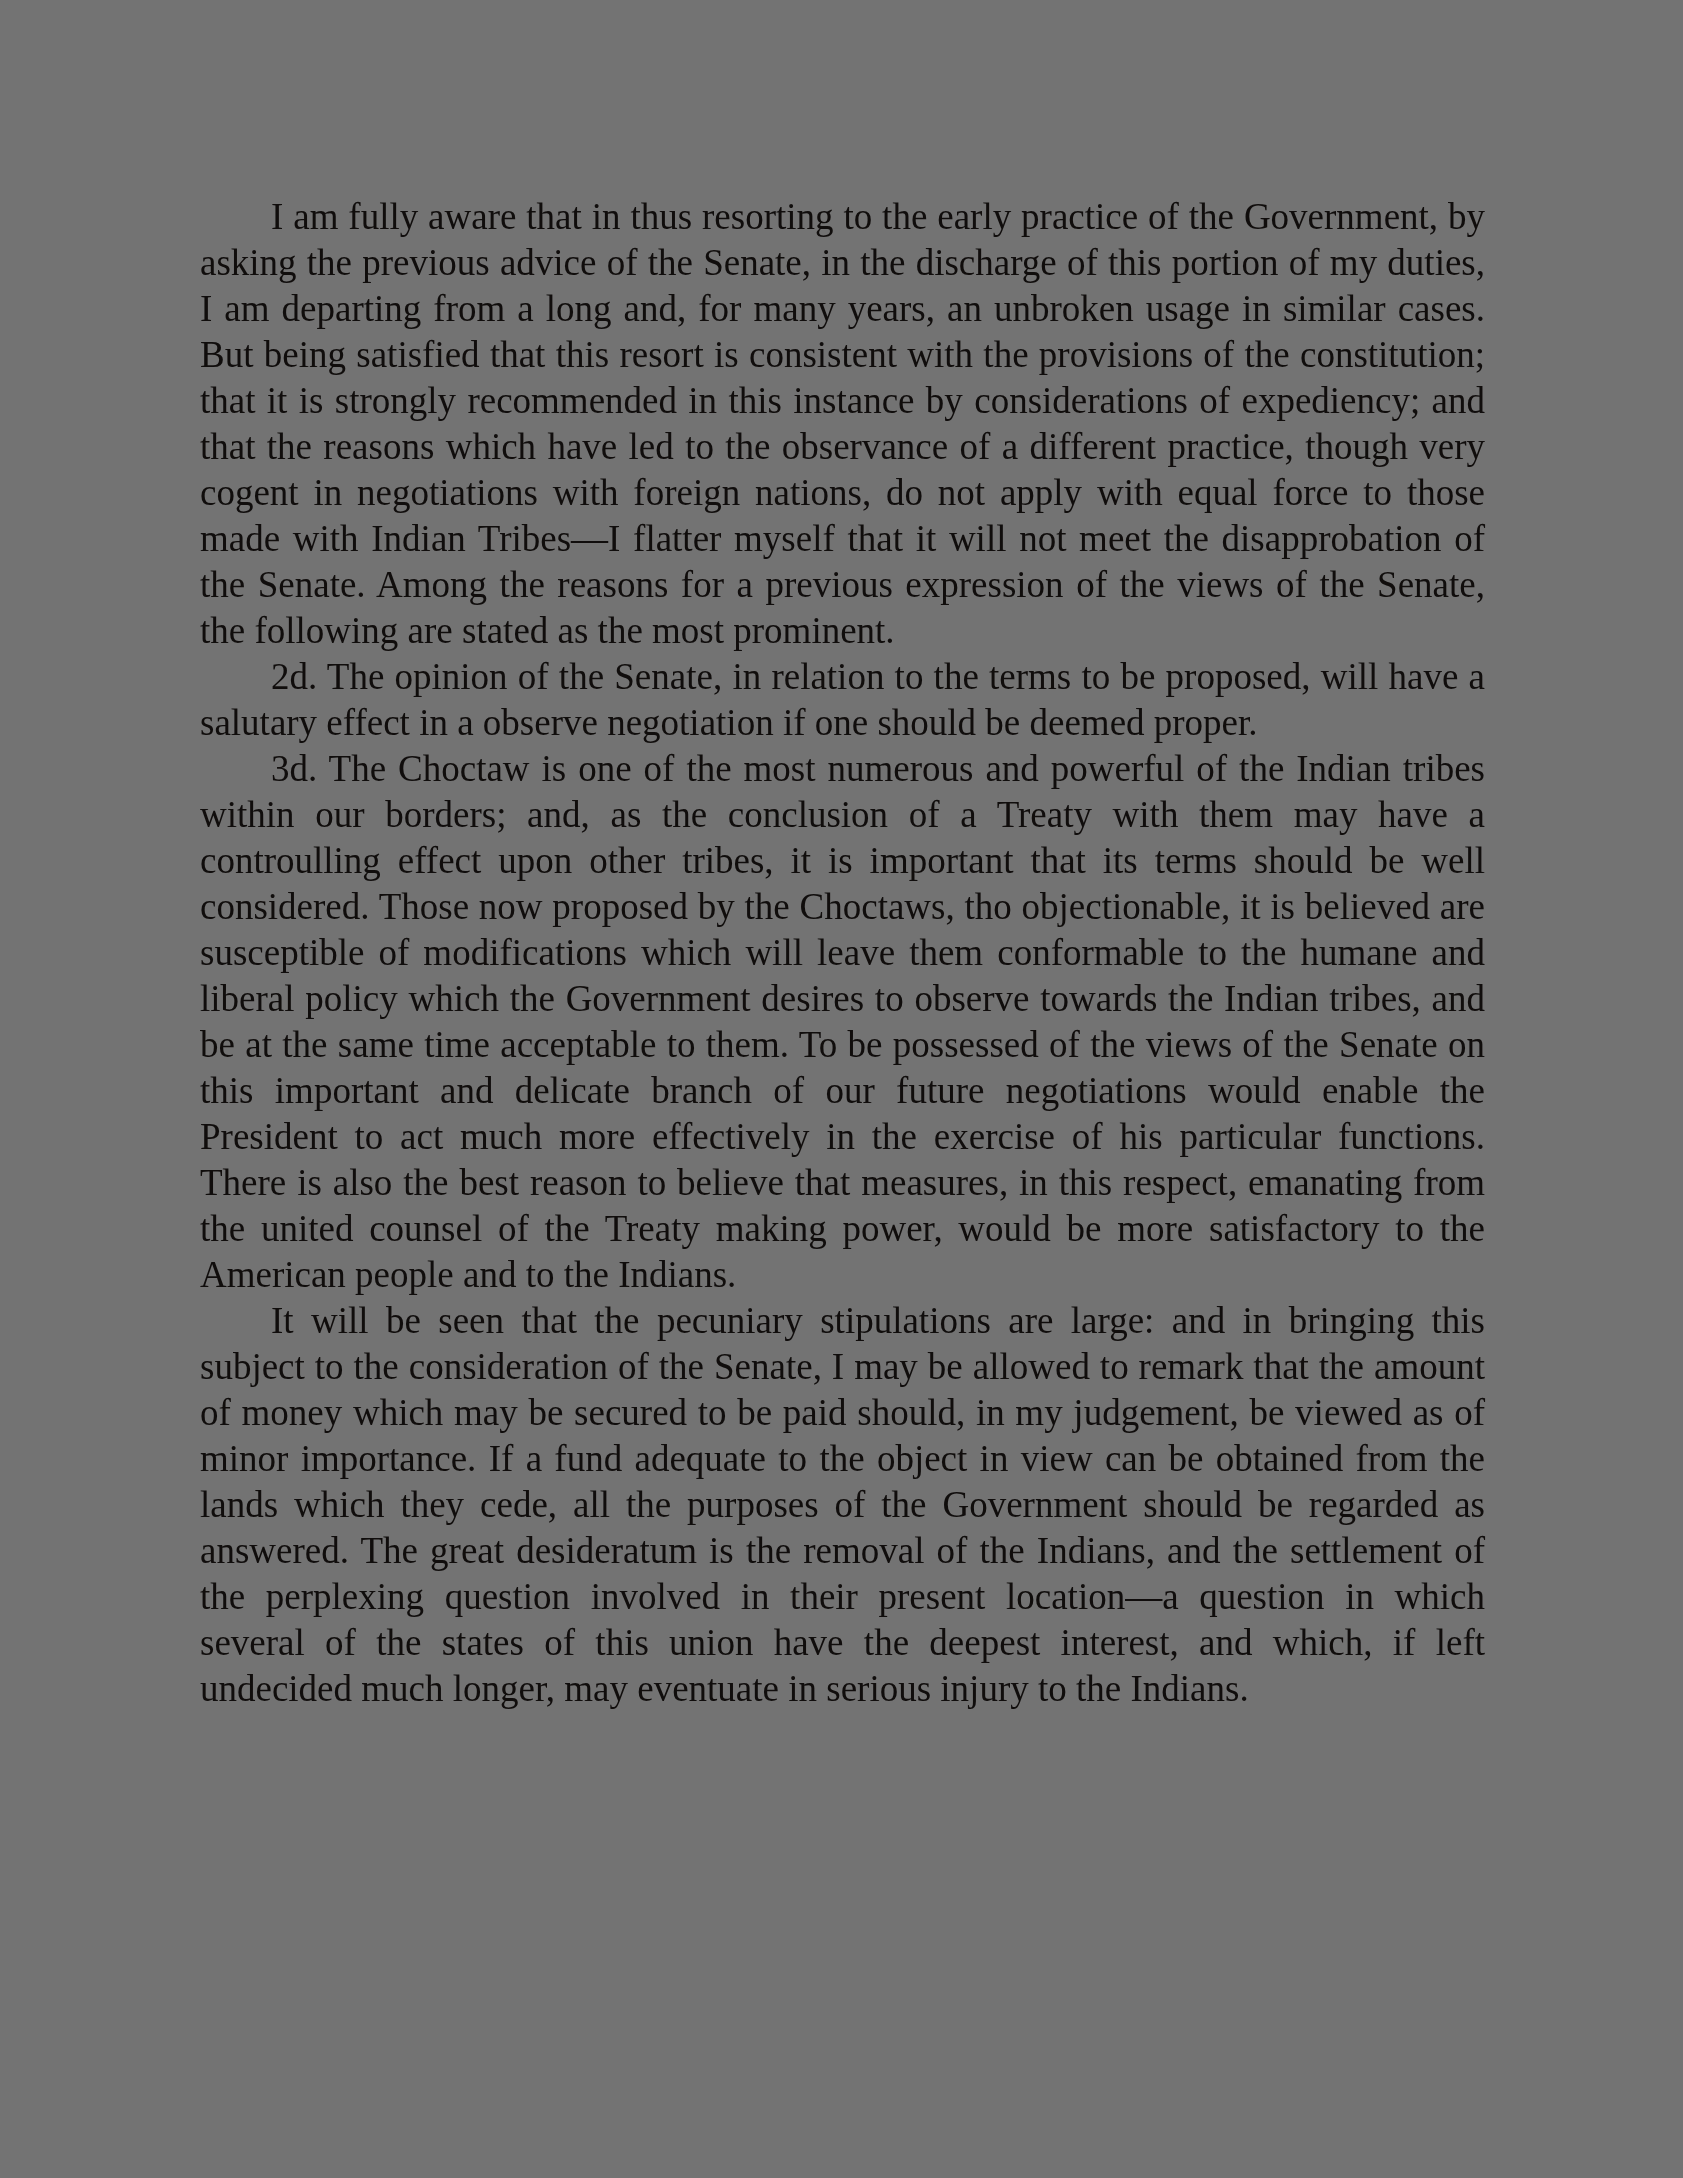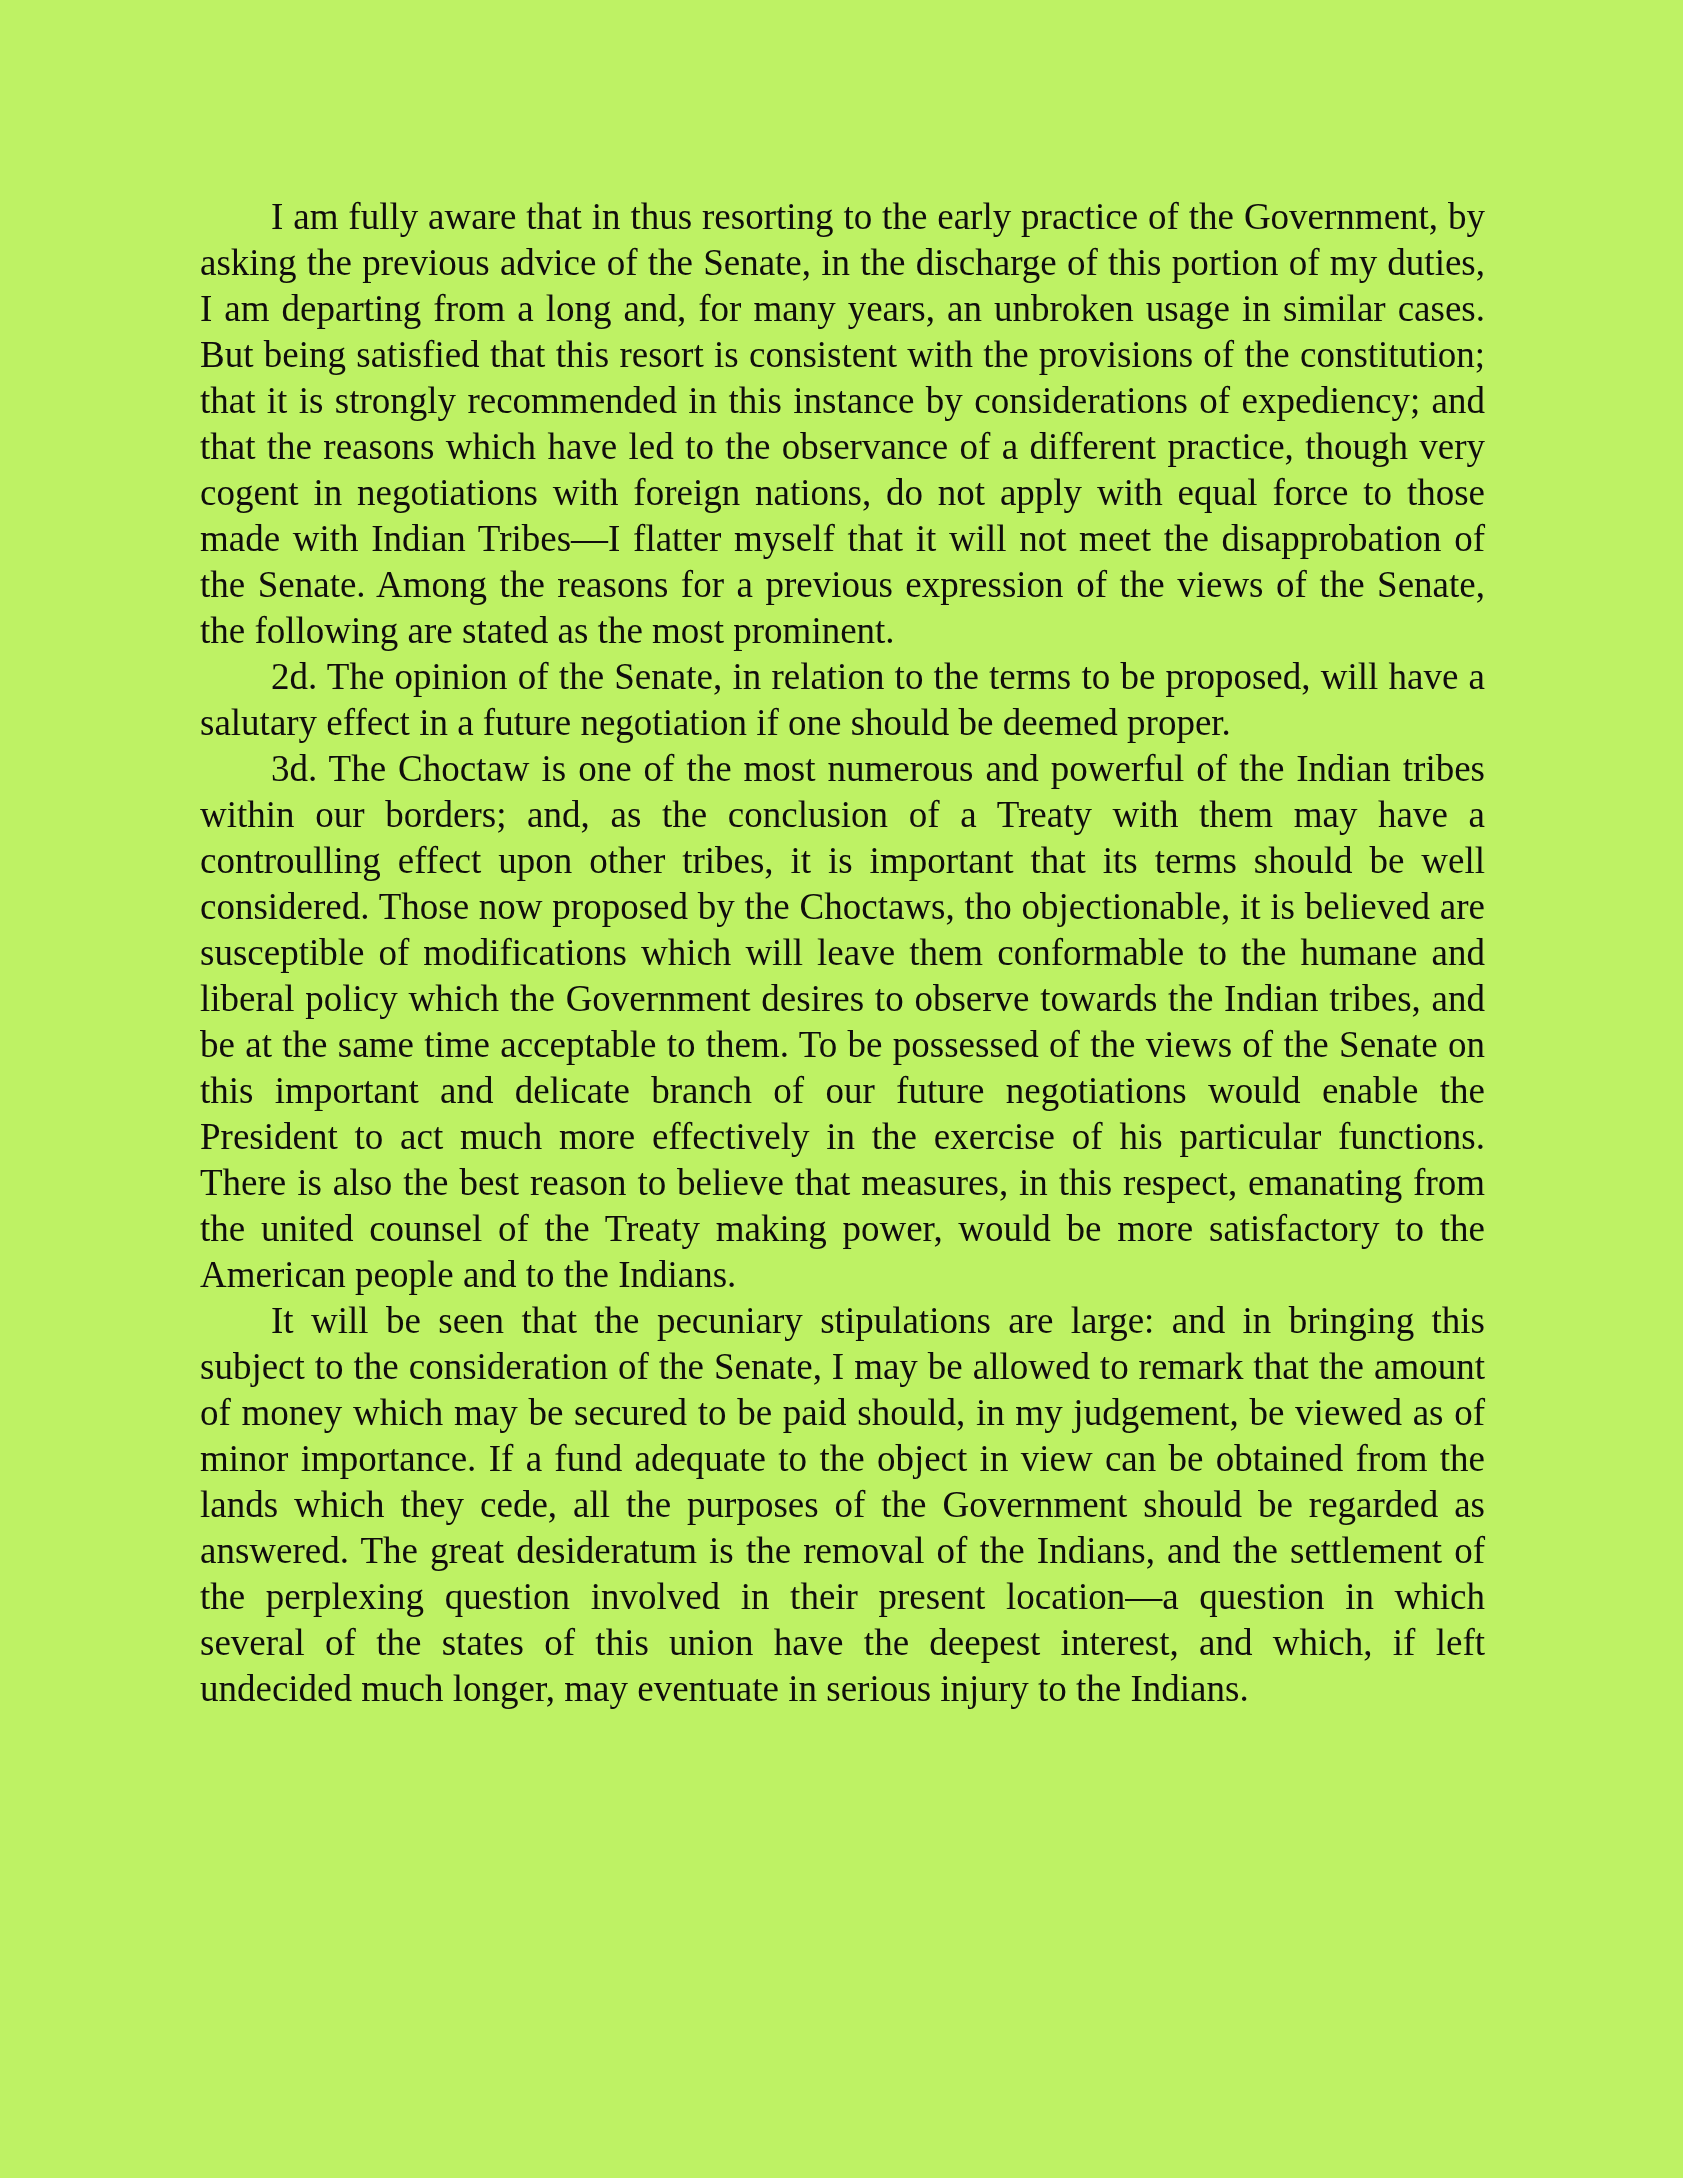--- a/index.html
+++ b/index.html
@@ -5,21 +5,21 @@
   html, body {
     margin: 0;
     padding: 0;
     background: #ffffff;
   }
 
   .page {
     position: relative;
     width: 1683px;
     height: 2178px;
-    background: #bef264;
+    background: #737373;
     margin: 0 auto;
     overflow: hidden;
   }
 
   .textblock {
     position: absolute;
     left: 200px;
     top: 194px;
     width: 1285px;
     font-family: "Liberation Serif", "DejaVu Serif", serif;
@@ -43,18 +43,18 @@
   p.para:last-child {
     text-align-last: left;
   }
 </style>
 </head>
 <body>
 
 <div class="page">
   <div class="textblock">
     <p class="para">I am fully aware that in thus resorting to the early practice of the Government, by asking the previous advice of the Senate, in the discharge of this portion of my duties, I am departing from a long and, for many years, an unbroken usage in similar cases.   But being satisfied that this resort is consistent with the provisions of the constitution; that it is strongly recommended in this instance by considerations of expediency; and that the reasons which have led to the observance of a different practice, though very cogent in negotiations with foreign nations, do not apply with equal force to those made with Indian Tribes—I flatter myself that it will not meet the disapprobation of the Senate.   Among the reasons for a previous expression of the views of the Senate, the following are stated as the most prominent.</p>
-    <p class="para">2d.   The opinion of the Senate, in relation to the terms to be proposed, will have a salutary effect in a future negotiation if one should be deemed proper.</p>
+    <p class="para">2d.   The opinion of the Senate, in relation to the terms to be proposed, will have a salutary effect in a observe negotiation if one should be deemed proper.</p>
     <p class="para">3d.   The Choctaw is one of the most numerous and powerful of the Indian tribes within our borders; and, as the conclusion of a Treaty with them may have a controulling effect upon other tribes, it is important that its terms should be well considered.   Those now proposed by the Choctaws, tho objectionable, it is believed are susceptible of modifications which will leave them conformable to the humane and liberal policy which the Government desires to observe towards the Indian tribes, and be at the same time acceptable to them.   To be possessed of the views of the Senate on this important and delicate branch of our future negotiations would enable the President to act much more effectively in the exercise of his particular functions.   There is also the best reason to believe that measures, in this respect, emanating from the united counsel of the Treaty making power, would be more satisfactory to the American people and to the Indians.</p>
     <p class="para">It will be seen that the pecuniary stipulations are large: and in bringing this subject to the consideration of the Senate, I may be allowed to remark that the amount of money which may be secured to be paid should, in my judgement, be viewed as of minor importance.   If a fund adequate to the object in view can be obtained from the lands which they cede, all the purposes of the Government should be regarded as answered.   The great desideratum is the removal of the Indians, and the settlement of the perplexing question involved in their present location—a question in which several of the states of this union have the deepest interest, and which, if left undecided much longer, may eventuate in serious injury to the Indians.</p>
   </div>
 </div>
 
 
 </body></html>

